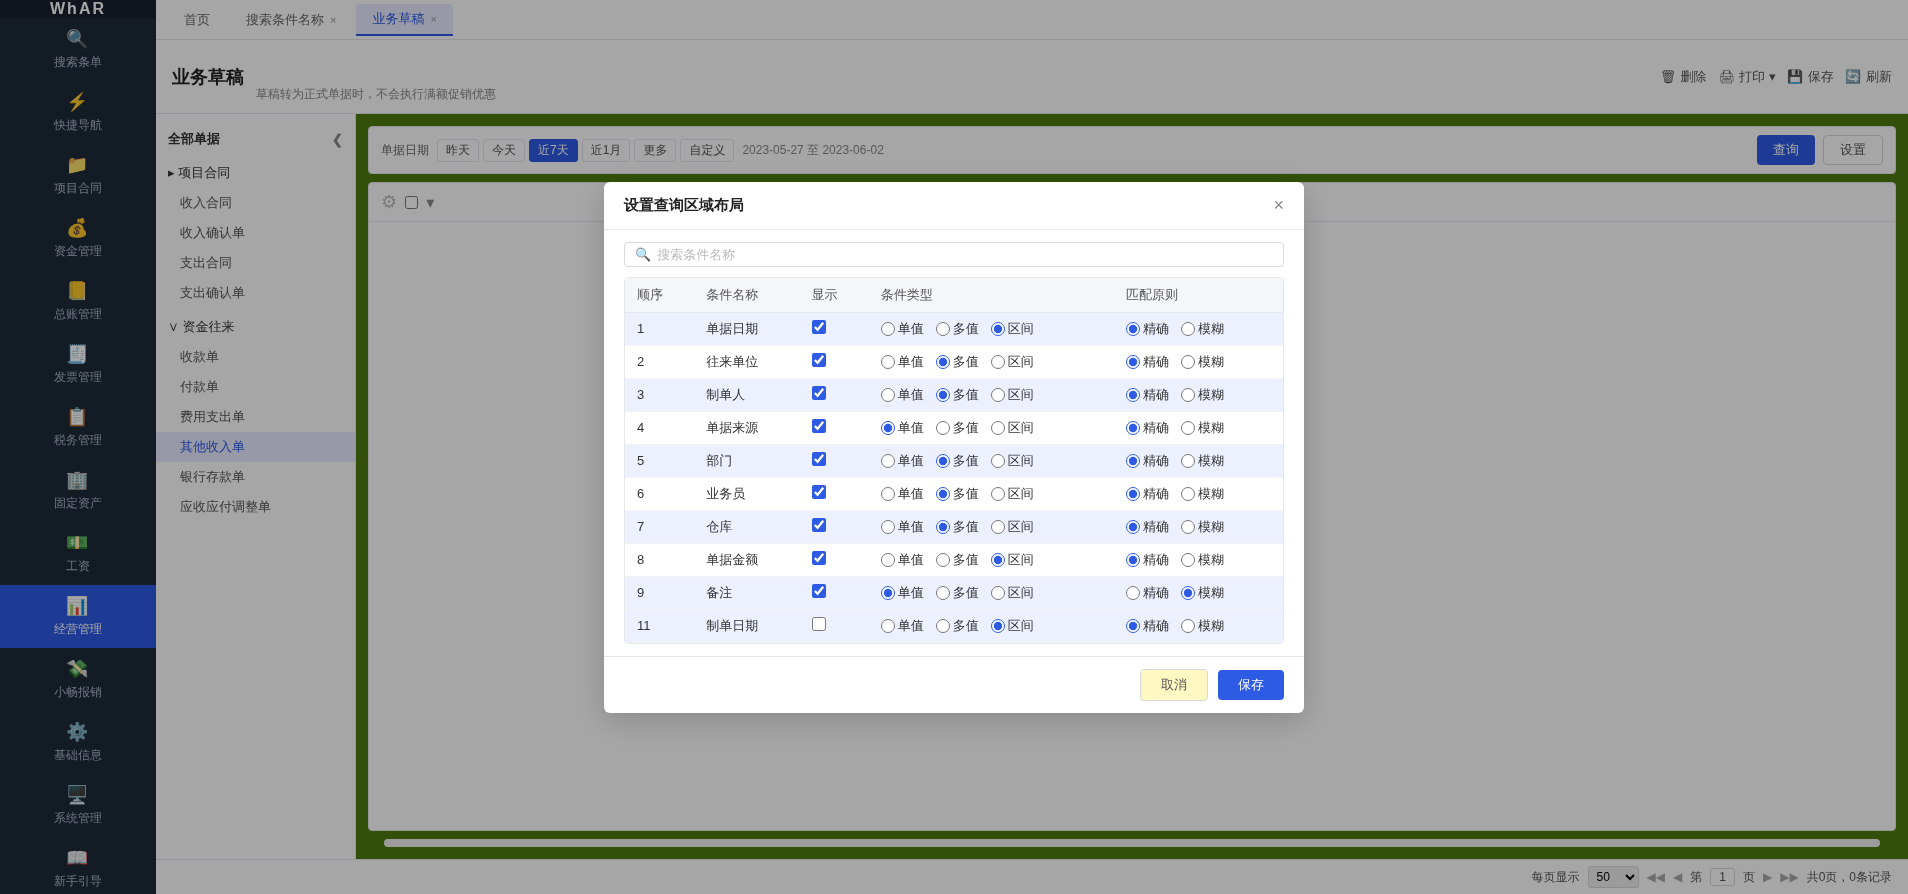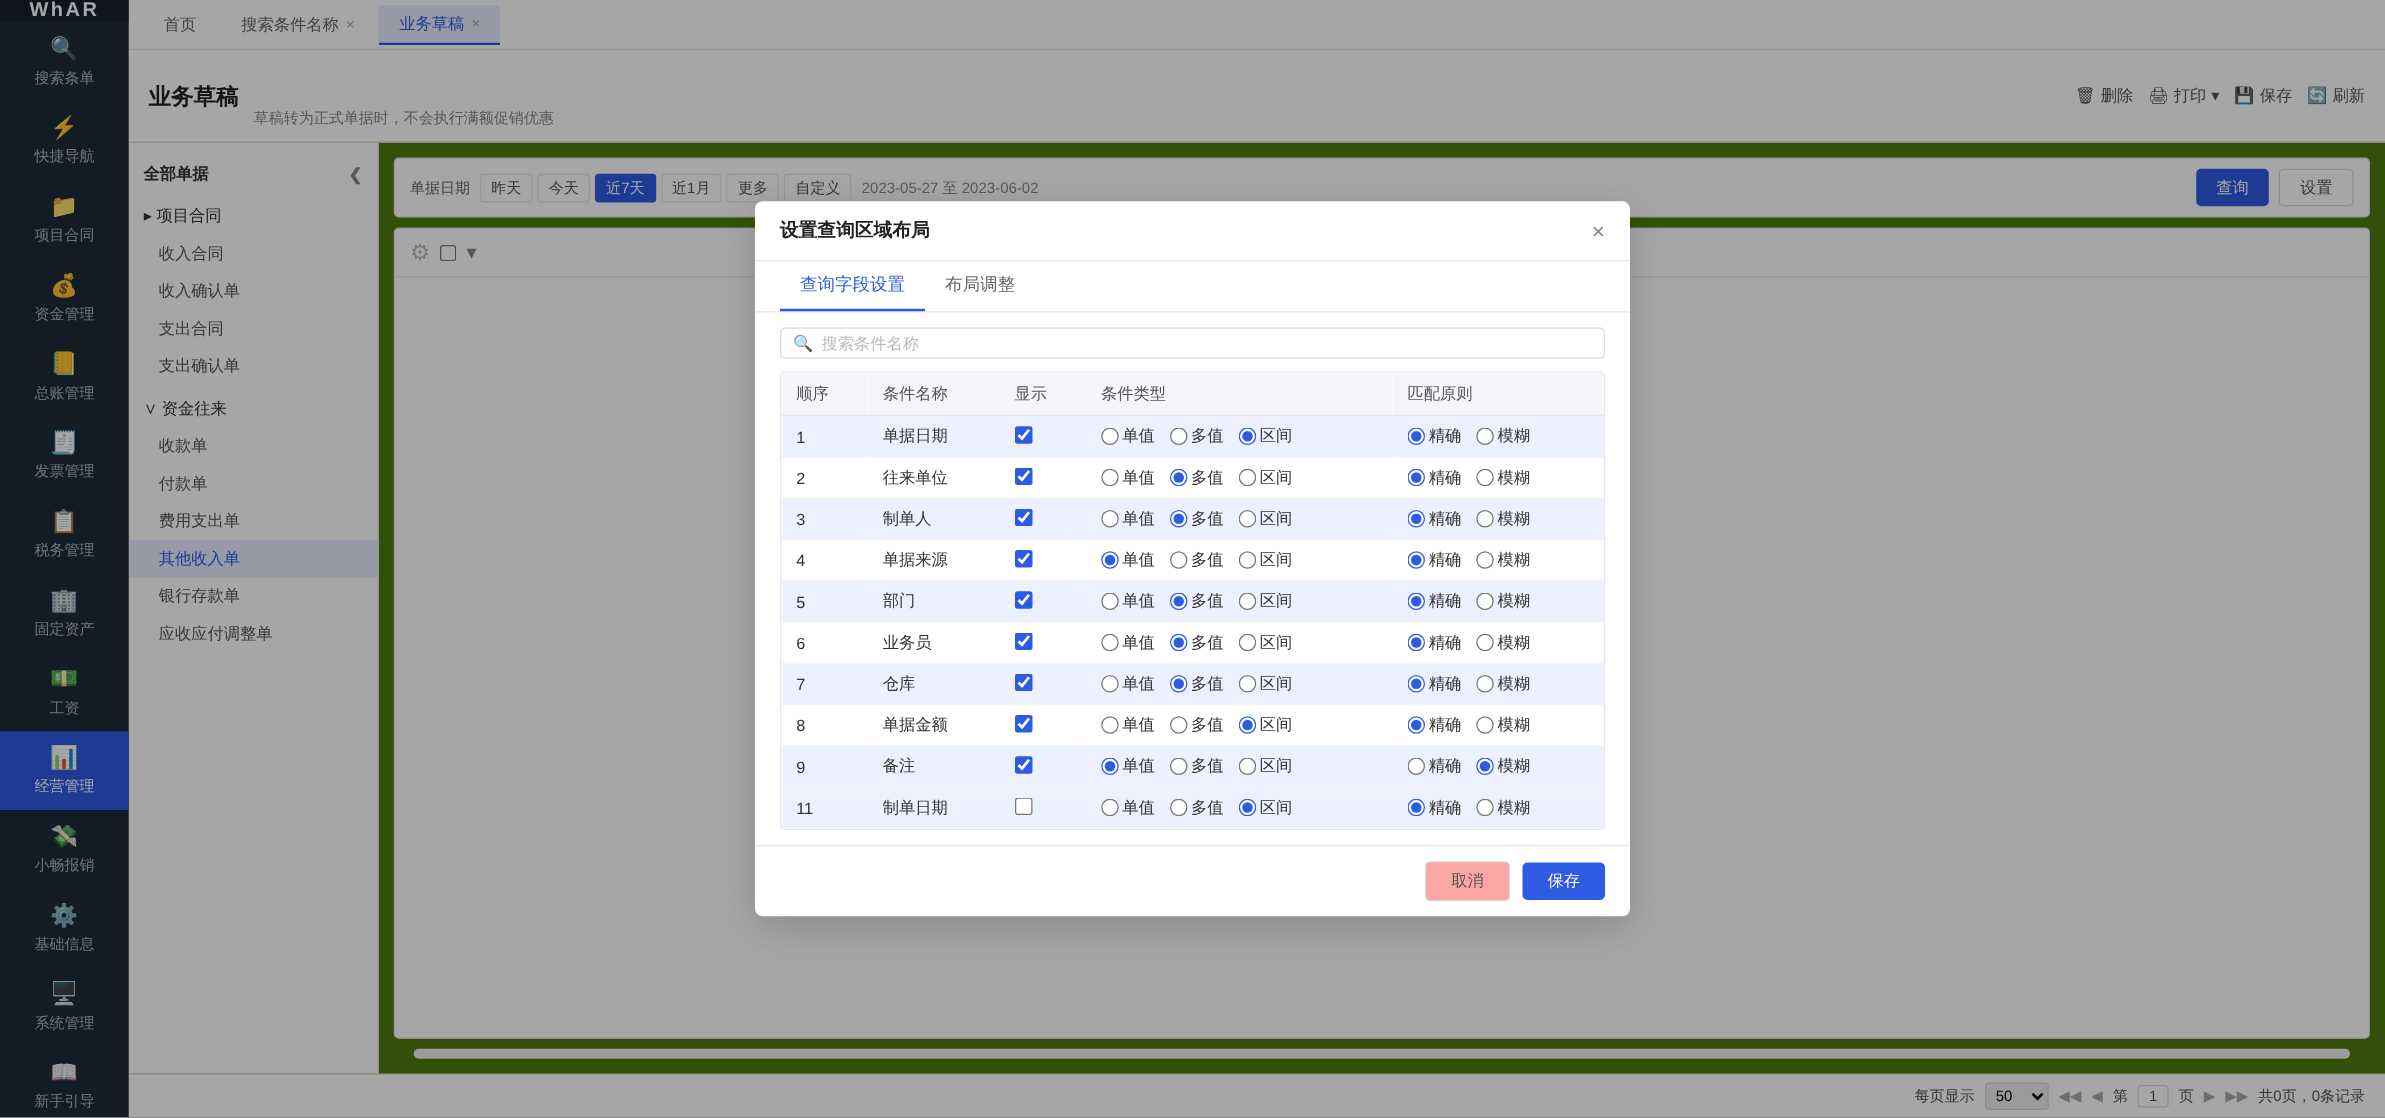--- a/index.html
+++ b/index.html
@@ -1,20 +1,20 @@
 <!DOCTYPE html>
 <html><head>
   <meta charset="utf-8">
   <style>
     * { box-sizing: border-box; margin: 0; padding: 0; }
     body { font-family: 'Microsoft YaHei', Arial, sans-serif; font-size: 13px; background: #f0f2f5; color: #333; overflow: hidden; height: 894px; }
 
     
     .app-layout { display: flex; height: 894px; }
-    .sidebar { width: 103px; background: #1e2a3a; color: #cdd5e0; display: flex; flex-direction: column; flex-shrink: 0; }
+    .sidebar { width: 156px; background: #1e2a3a; color: #cdd5e0; display: flex; flex-direction: column; flex-shrink: 0; }
     .sidebar-logo { height: 48px; display: flex; align-items: center; justify-content: center; background: #17202e; font-size: 16px; color: #fff; font-weight: bold; letter-spacing: 2px; }
     .sidebar-item { display: flex; flex-direction: column; align-items: center; padding: 10px 4px; cursor: pointer; font-size: 12px; gap: 4px; color: #aab4c4; transition: background 0.2s; }
     .sidebar-item.active { background: #2d5be3; color: #fff; }
     .sidebar-item .icon { font-size: 18px; }
 
     .main-area { flex: 1; display: flex; flex-direction: column; overflow: hidden; background: #4d7c0f; }
 
     
     .tabs-bar { display: flex; align-items: center; background: #fff; border-bottom: 1px solid #e5e7eb; height: 40px; padding: 0 12px; gap: 4px; }
     .tab { padding: 6px 16px; font-size: 13px; cursor: pointer; border-radius: 4px 4px 0 0; color: #666; display: flex; align-items: center; gap: 6px; }
@@ -84,21 +84,21 @@
     .settings-table th { background: #f5f6fa; padding: 8px 12px; text-align: left; color: #555; font-weight: 500; border-bottom: 1px solid #e5e7eb; white-space: nowrap; position: sticky; top: 0; z-index: 1; }
     .settings-table td { padding: 7px 12px; border-bottom: 1px solid #f3f3f3; color: #333; vertical-align: middle; }
     .settings-table tr.row-highlight td { background: #edf0ff; }
 
     .radio-group { display: flex; align-items: center; gap: 12px; white-space: nowrap; }
     .radio-item { display: flex; align-items: center; gap: 3px; cursor: pointer; font-size: 13px; }
     .radio-input { accent-color: #2d5be3; cursor: pointer; width: 14px; height: 14px; }
     .checkbox-input { accent-color: #2d5be3; cursor: pointer; width: 14px; height: 14px; }
 
     .modal-footer { display: flex; justify-content: flex-end; align-items: center; padding: 12px 20px; border-top: 1px solid #e5e7eb; gap: 10px; }
-    .btn-cancel { padding: 6px 20px; border: 1px solid #d9d9d9; border-radius: 4px; background: #fca5a5; cursor: pointer; font-size: 13px; color: #555; }
+    .btn-cancel { padding: 6px 20px; border: 1px solid #d9d9d9; border-radius: 4px; background: #fef9c3; cursor: pointer; font-size: 13px; color: #555; }
     .btn-save { padding: 6px 20px; border: none; border-radius: 4px; background: #2d5be3; cursor: pointer; font-size: 13px; color: #fff; }
   </style>
 </head>
 <body>
 
 <div class="app-layout">
 
   <div class="sidebar">
     <div class="sidebar-logo">WhAR</div>
     <div id="sidebar-items-container">
@@ -266,24 +266,20 @@
     </div>
   </div>
 </div>
 
 <div class="modal-overlay">
   <div class="modal">
     <div class="modal-header">
       <span class="modal-title">设置查询区域布局</span>
       <span class="modal-close">×</span>
     </div>
-    <div class="modal-tabs">
-      <div class="modal-tab active">查询字段设置</div>
-      <div class="modal-tab">布局调整</div>
-    </div>
     <div class="modal-body">
       <div class="search-bar">
         <span style="color:#bbb;">🔍</span>
         <input type="text" placeholder="搜索条件名称" style="">
       </div>
       <div class="settings-table-wrap">
         <table class="settings-table">
           <thead>
             <tr>
               <th>顺序</th>

